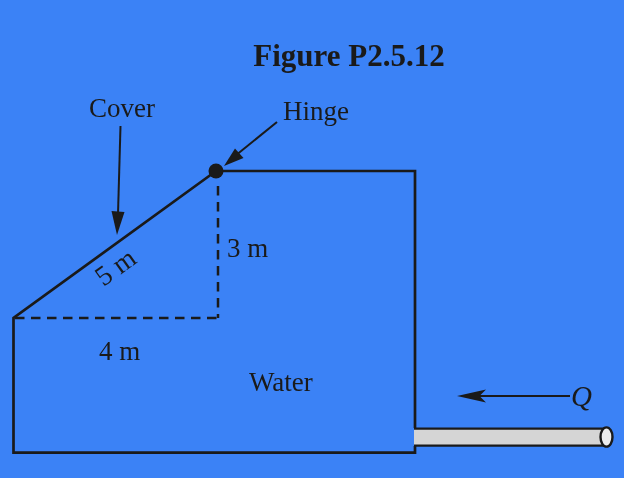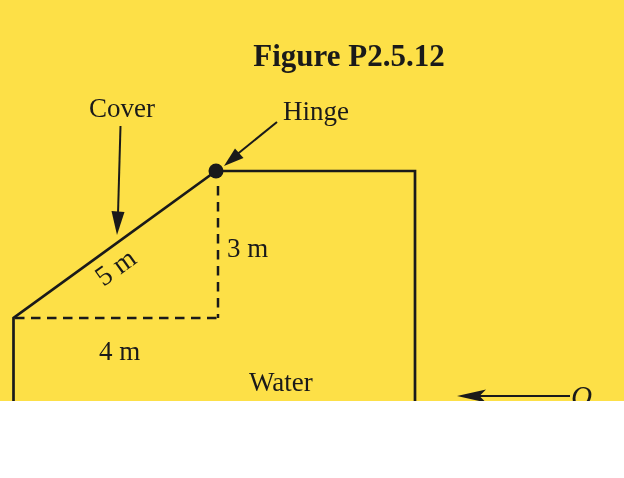--- a/index.html
+++ b/index.html
@@ -3,22 +3,22 @@
 <meta charset="utf-8">
 <style>
   html, body {
     margin: 0;
     padding: 0;
     background: #ffffff;
   }
   .figure-canvas {
     position: relative;
     width: 624px;
-    height: 401px;
-    background: #fde047;
+    height: 478px;
+    background: #3b82f6;
     font-family: "Liberation Serif", serif;
     overflow: hidden;
   }
   svg { display: block; }
   text {
     font-family: "Liberation Serif", serif;
     fill: #1a1a1a;
   }
   .fig-title {
     font-size: 31px;

